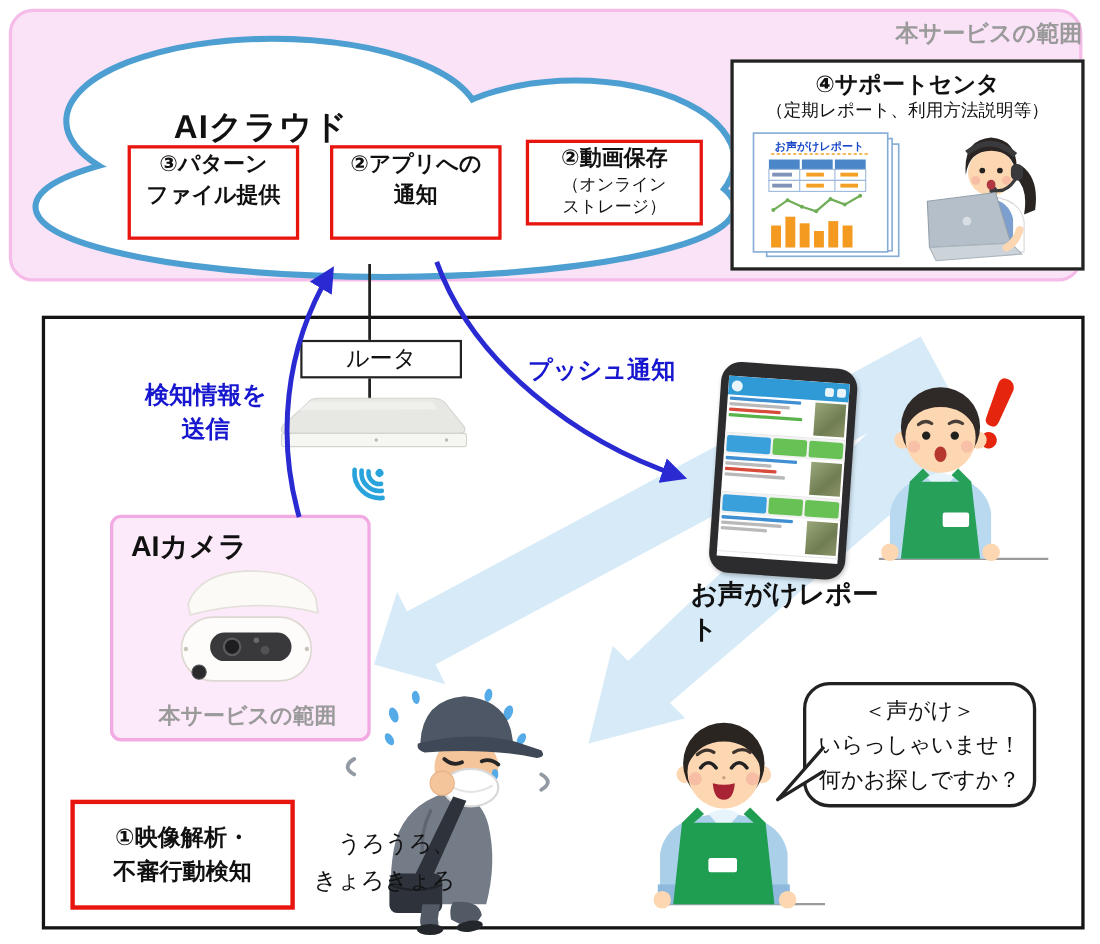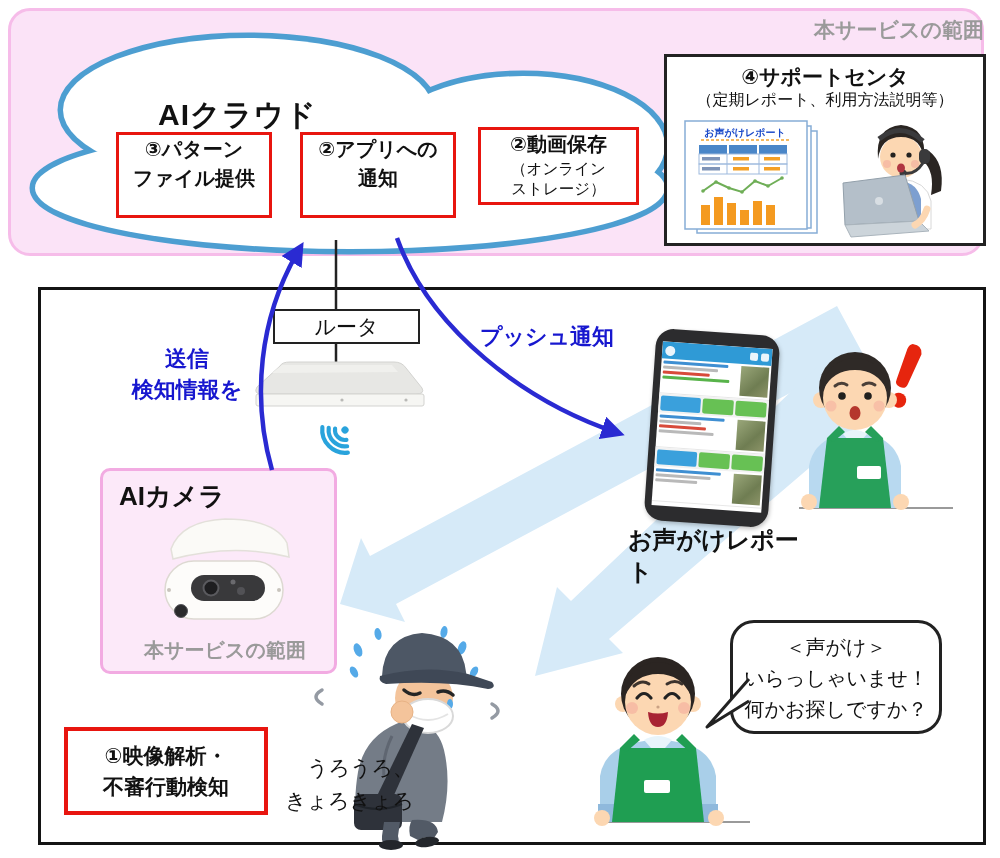--- a/index.html
+++ b/index.html
@@ -51,21 +51,21 @@
   .p-btnrow{height:15px;display:flex;gap:2px;padding:2px;background:#f2f2f2;}
   .p-btn{border-radius:2px;}
   .p-btn.blue{flex:1.3;background:#3aa0dc;} .p-btn.green{flex:1;background:#67c154;}
 
   .phone-label{left:628px;top:524px;width:190px;font-size:24px;font-weight:700;z-index:2;}
 
   .bubble{left:730px;top:620px;width:212px;height:114px;background:#fff;border:3px solid #222;
           border-radius:24px;z-index:3;text-align:center;font-size:20px;line-height:1.55;padding-top:9px;}
   .bubble-tail{left:-30px;top:52px;width:48px;height:58px;}
 
-  .detect-box{left:64px;top:727px;width:204px;height:88px;background:#fff;border:4px solid var(--c-red,#e8150f);
+  .detect-box{left:64px;top:727px;width:204px;height:100px;background:#fff;border:4px solid var(--c-red,#e8150f);
               z-index:2;text-align:center;font-weight:700;font-size:21px;line-height:1.5;
               display:flex;flex-direction:column;justify-content:center;}
   .wander{left:274px;top:752px;width:140px;font-size:21px;line-height:1.55;z-index:2;text-align:right;}
 
   .layer1{left:0;top:0;z-index:1;pointer-events:none;}
   .layer3{left:0;top:0;z-index:3;pointer-events:none;}
   .z2{z-index:2;}
 </style>
 </head>
 <body>
@@ -209,22 +209,22 @@
   </div>
   <svg class="abs z2" style="left:246px;top:358px;" width="190" height="54" viewBox="0 0 190 54">
     <path d="M34,8 Q36,4 44,4 L148,4 Q156,4 160,10 L176,30 Q179,36 170,36 L16,36 Q7,36 11,29 Z" fill="#e7e7e4" stroke="#d3d3d0" stroke-width="1"></path>
     <path d="M36,7 L146,7 L152,14 L26,15 Z" fill="#f0f0ed"></path>
     <rect x="10" y="36" width="168" height="12" rx="2" fill="#f6f6f3" stroke="#d3d3d0"></rect>
     <circle cx="96" cy="42" r="1.6" fill="#b9b9b6"></circle>
       <circle cx="160" cy="42" r="1.6" fill="#b9b9b6"></circle>
   </svg>
 
   <div class="abs blue-label" style="left:112px;top:344px;width:150px;">
+    <span style="display:block">検知情報を</span>
     <span style="display:block">送信</span>
-    <span style="display:block">検知情報を</span>
   </div>
   <div class="abs blue-label" style="left:462px;top:322px;width:170px;">プッシュ通知</div>
 
   <div class="abs camera-box">
     <div class="abs camera-title">AIカメラ</div>
     <svg class="abs" style="left:26px;top:42px;" width="185" height="122" viewBox="0 0 185 122">
       <path d="M42,36 Q52,8 96,6 Q146,6 158,30 L160,44 Q104,30 44,46 Z" fill="#fbfaf7" stroke="#e3e0da" stroke-width="1.5"></path>
       <rect x="36" y="48" width="118" height="58" rx="29" fill="#fdfcfa" stroke="#ddd9d2" stroke-width="1.5"></rect>
       <rect x="62" y="62" width="74" height="26" rx="13" fill="#39393b"></rect>
       <circle cx="82" cy="75" r="7.5" fill="#1e1e20" stroke="#5a5a5e" stroke-width="2"></circle>

